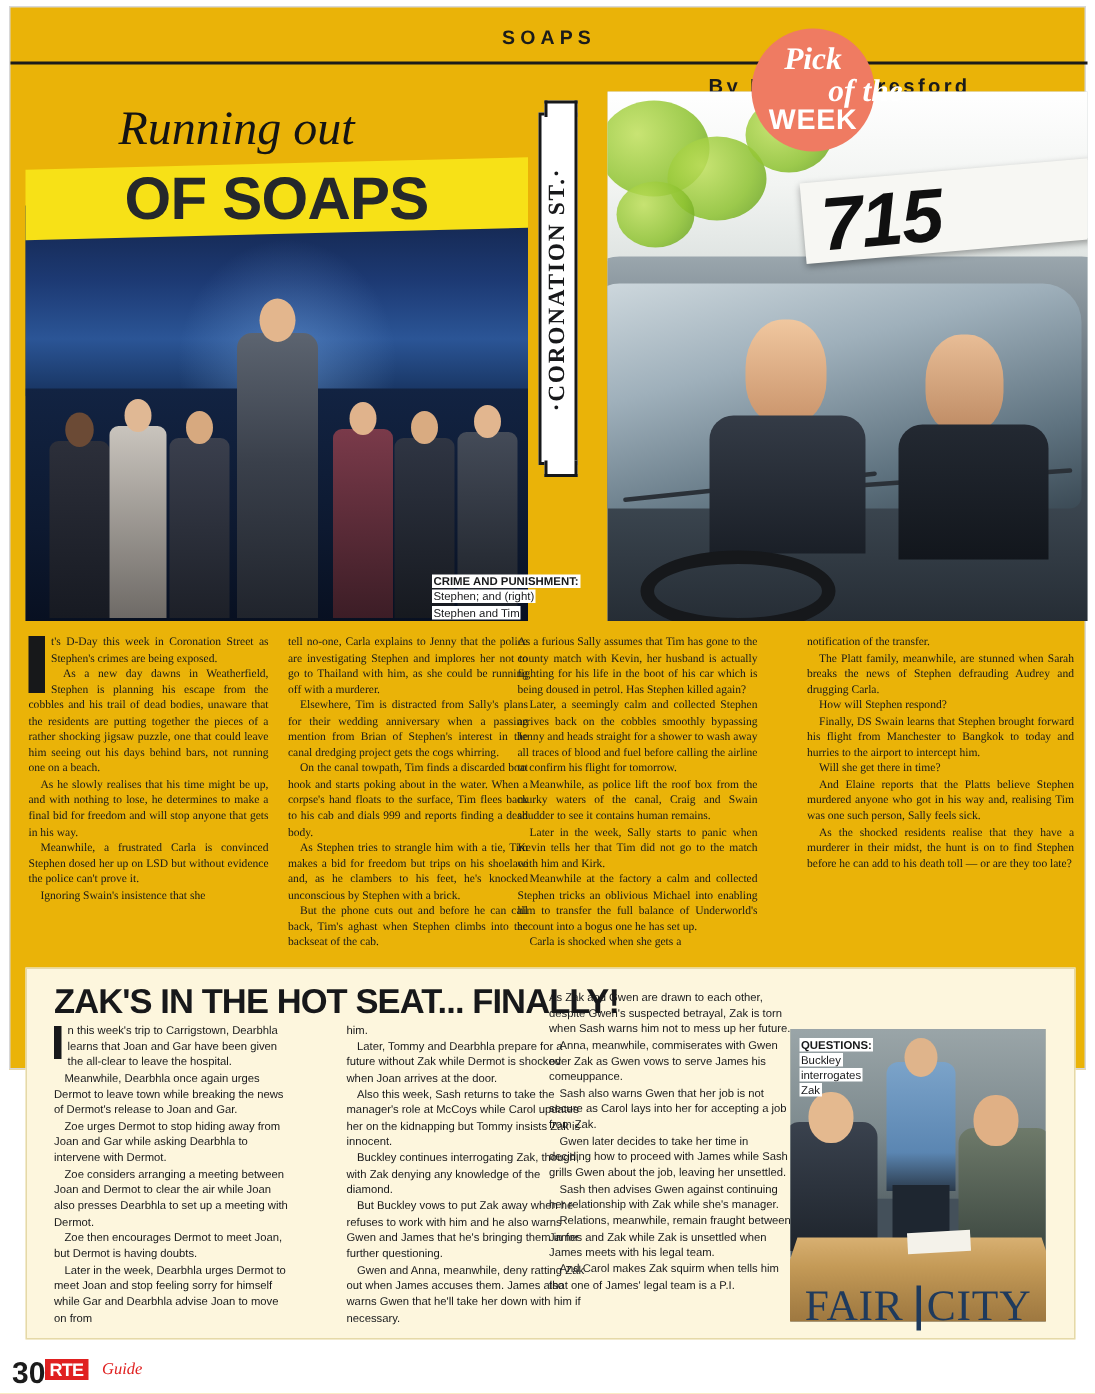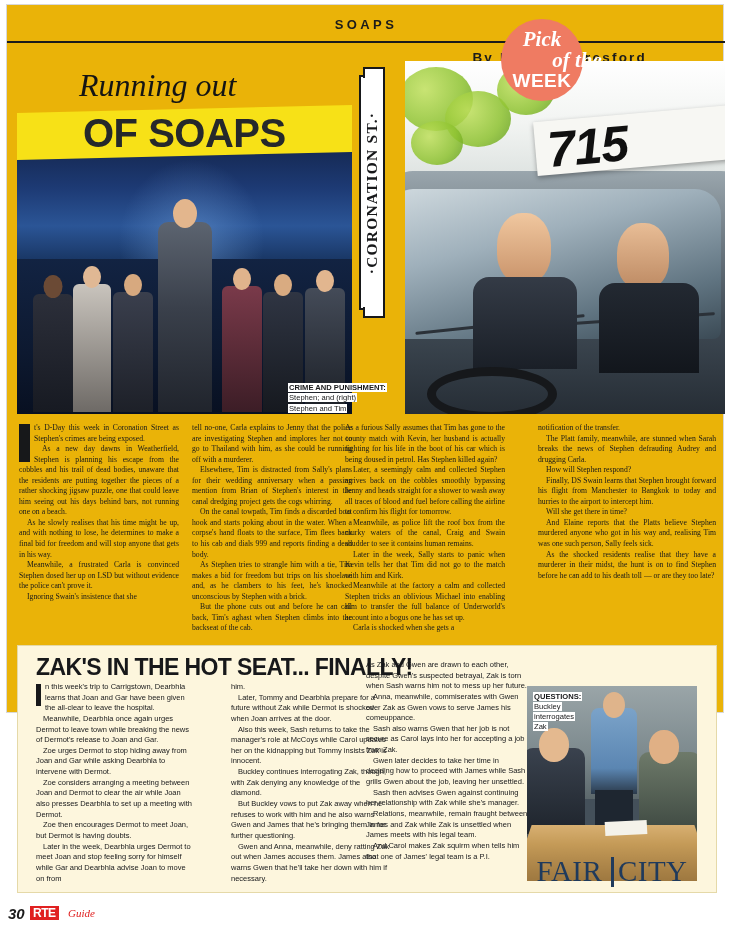--- a/index.html
+++ b/index.html
@@ -325,23 +325,22 @@
     background:#1f3a5c;
   }
 
   
   .footer {
     position:absolute; left:6px; bottom:2px; width:200px; height:24px;
   }
   .pg-num {
     position:absolute; left:2px; top:2px;
     font-family:"Liberation Sans", sans-serif;
-    font-weight:bold; font-size:15px;
+    font-weight:bold; font-size:20px;
     color:#1b1b1b;
-    font-style:italic;
   }
   .pg-logo {
     position:absolute; left:24px; top:3px;
     background:#e02020; color:#fff;
     font-family:"Liberation Sans", sans-serif;
     font-weight:bold; font-size:12px;
     padding:0 3px;
     letter-spacing:-0.5px;
   }
   .pg-sub {

